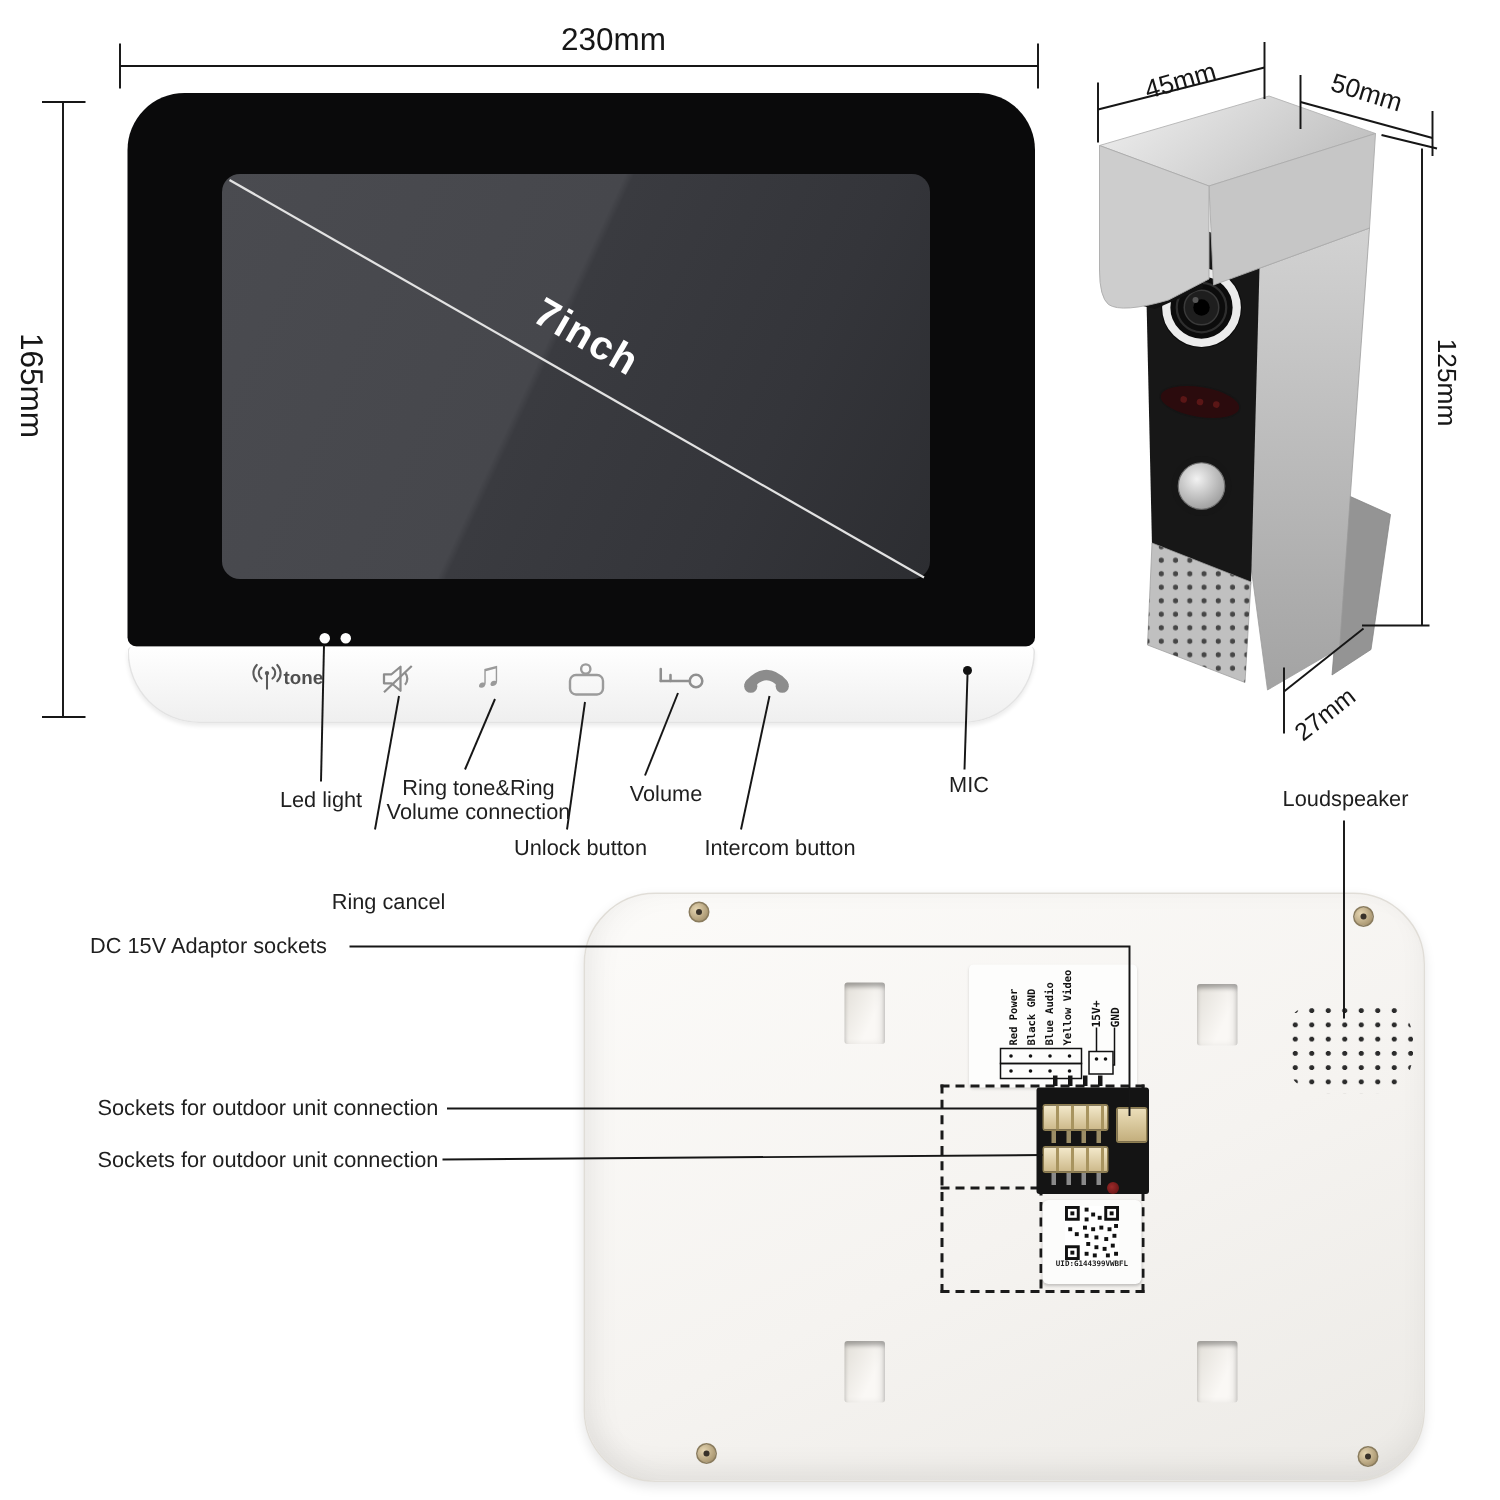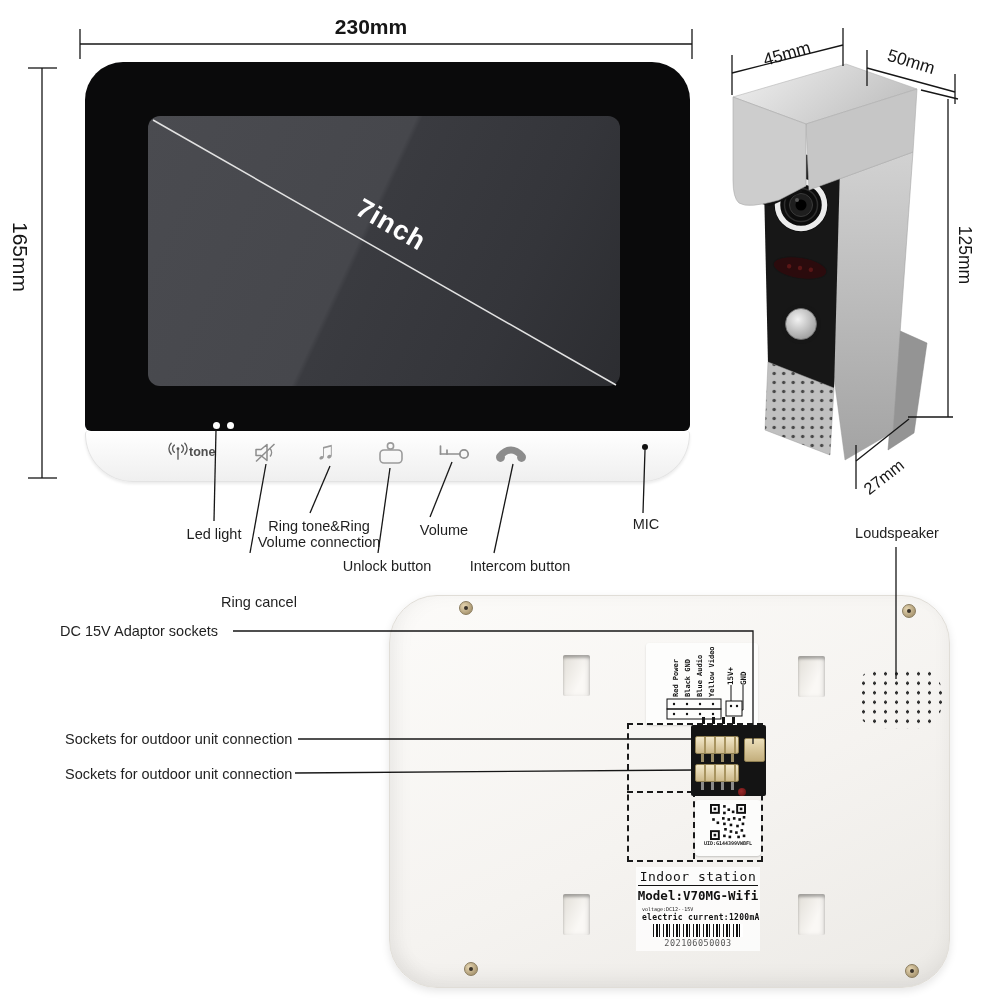--- a/index.html
+++ b/index.html
@@ -235,28 +235,20 @@
         <rect x="1.8" y="1.8" width="5.4" height="5.4" fill="#fff"></rect>
           <rect x="3.3" y="3.3" width="2.4" height="2.4" fill="#111"></rect>
         <rect x="25.8" y="1.8" width="5.4" height="5.4" fill="#fff"></rect>
           <rect x="27.3" y="3.3" width="2.4" height="2.4" fill="#111"></rect>
         <rect x="1.8" y="25.8" width="5.4" height="5.4" fill="#fff"></rect>
           <rect x="3.3" y="27.3" width="2.4" height="2.4" fill="#111"></rect>
       </svg>
       <div id="qr-uid">UID:G144399VWBFL</div>
     </div>
 
-    <div class="abs" id="product-label">
-      <div id="pl-title">Indoor station</div>
-      <div id="pl-model">Model:V70MG-Wifi</div>
-      <div id="pl-volt">voltage:DC12--15V</div>
-      <div id="pl-curr">electric current:1200mA</div>
-      <div id="barcode"></div>
-      <div id="pl-serial">202106050003</div>
-    </div>
   </div>
 
   <svg class="abs" style="left:700px;top:40px;" width="280" height="440" viewBox="700 40 280 440">
     <defs>
       <linearGradient id="hoodTop" x1="0" y1="0" x2="1" y2="0.4">
         <stop offset="0" stop-color="#f1f1f1"></stop>
           <stop offset="1" stop-color="#c2c2c2"></stop>
       </linearGradient>
       <linearGradient id="silverV" x1="0" y1="0" x2="0" y2="1">
         <stop offset="0" stop-color="#d2d2d2"></stop>
@@ -338,21 +330,21 @@
         <line x1="856" y1="445" x2="856" y2="489"></line>
 
       <line x1="896" y1="547" x2="896" y2="679"></line>
 
       <polyline points="233,631 753,631 753,744"></polyline>
       <line x1="298" y1="739" x2="695" y2="739"></line>
       <line x1="295" y1="773" x2="695" y2="770"></line>
     </g>
   </svg>
 
-  <div class="abs dim ctr" style="left:371px;top:27px;font-weight:bold;">230mm</div>
+  <div class="abs dim ctr" style="left:409px;top:27px;">230mm</div>
   <div class="abs dim" style="left:20px;top:257px;transform:translate(-50%,-50%) rotate(90deg);">165mm</div>
 
   <div class="abs dim-sm" style="left:787px;top:54px;transform:translate(-50%,-50%) rotate(-16deg);">45mm</div>
   <div class="abs dim-sm" style="left:911px;top:62px;transform:translate(-50%,-50%) rotate(17deg);">50mm</div>
   <div class="abs dim-sm" style="left:964px;top:255px;transform:translate(-50%,-50%) rotate(90deg);">125mm</div>
   <div class="abs dim-sm" style="left:884px;top:477px;font-size:16.5px;transform:translate(-50%,-50%) rotate(-38deg);">27mm</div>
 
   <div class="abs lbl ctr" style="left:214px;top:534px;">Led light</div>
   <div class="abs lbl ctr" style="left:259px;top:566px;margin-top:36px;">Ring cancel</div>
   <div class="abs lbl" style="left:319px;top:518px;transform:translateX(-50%);text-align:center;line-height:16px;">

